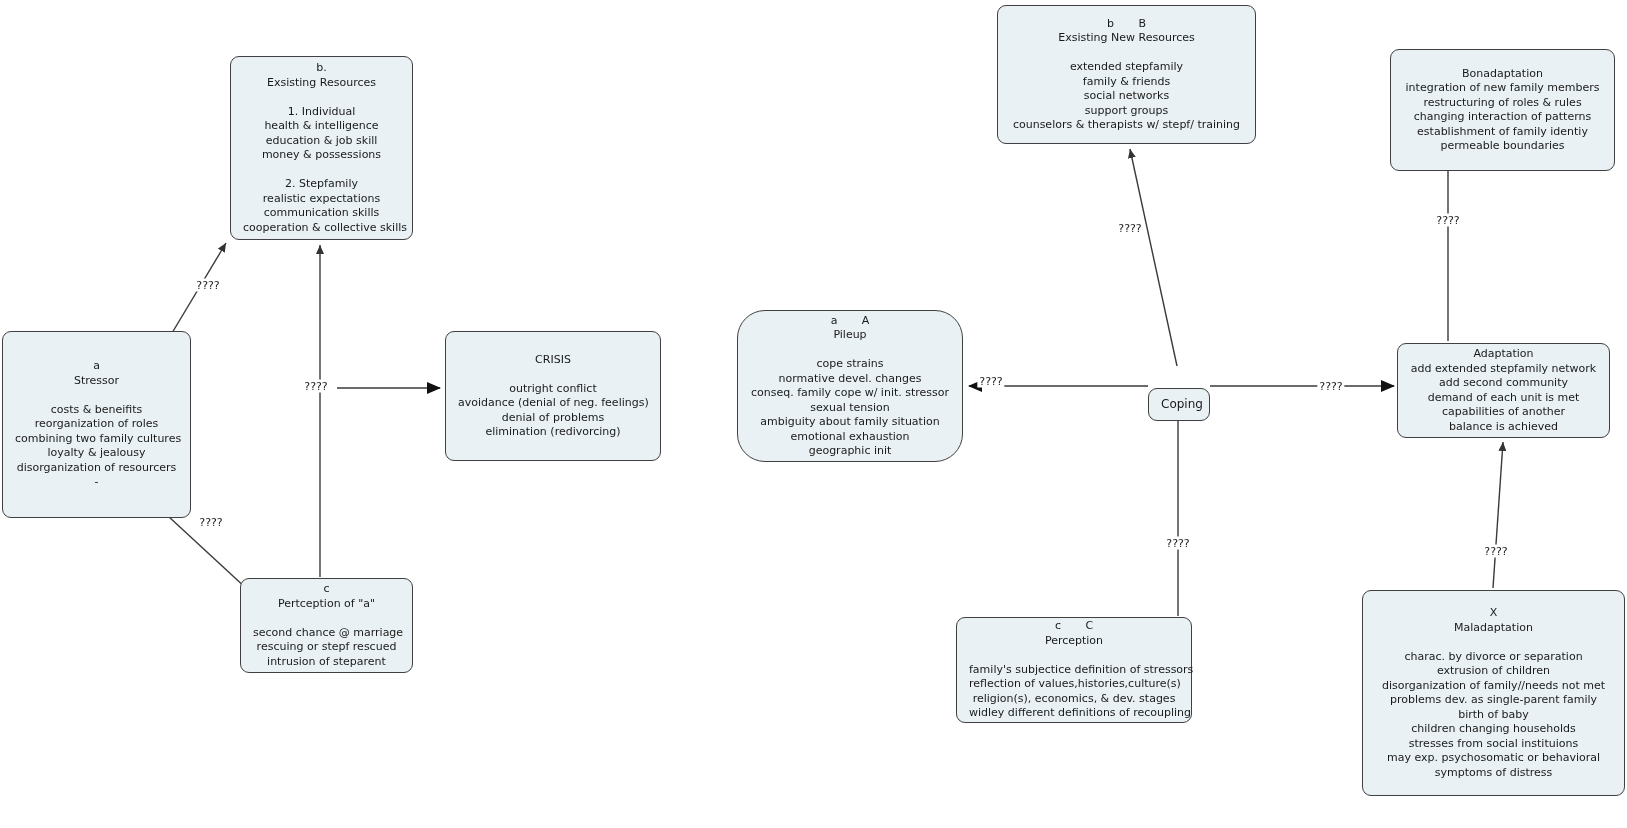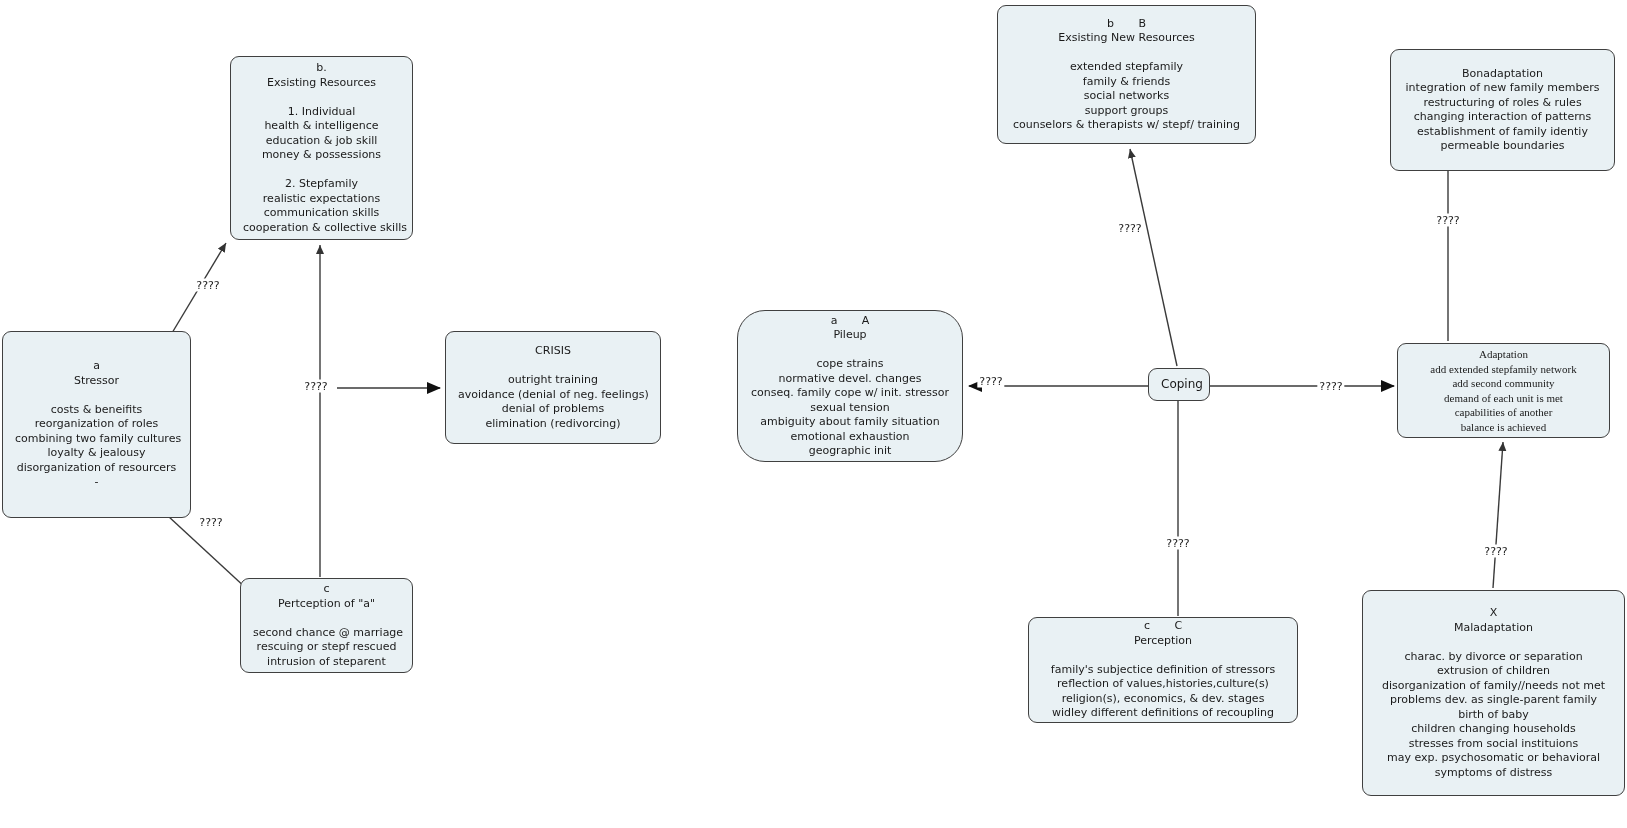--- a/index.html
+++ b/index.html
@@ -9,21 +9,21 @@
   }
   #wires{position:absolute;left:0;top:0;width:1627px;height:828px;}
   .node{
     position:absolute;box-sizing:border-box;
     background:#e9f1f4;border:1.4px solid #404040;border-radius:9px;
     display:flex;flex-direction:column;justify-content:center;
     text-align:center;color:#1a1a1a;font-size:11px;line-height:14.5px;
     padding:4px 12px;
   }
   .node .line{white-space:pre;}
-  .node-coping{font-size:12px;}
+  .node-coping{font-size:12px;margin-top:20px;}
   .connector-label{
     position:absolute;transform:translate(-50%,-50%);
     background:#ffffff;padding:0 2px;color:#222222;
     font-size:11px;line-height:13px;white-space:pre;
   }
 </style>
 </head>
 <body>
 
 <div id="canvas">
@@ -80,24 +80,24 @@
 
   <div class="node" style="left:240px;top:578px;width:173px;height:95px;">
       <div class="line">c</div>
       <div class="line">Pertception of "a"</div>
       <div class="line">&nbsp;</div>
       <div class="line">second chance @ marriage</div>
       <div class="line">rescuing or stepf rescued</div>
       <div class="line">intrusion of steparent</div>
     </div>
 
-  <div class="node" style="left:445px;top:331px;width:216px;height:113px;">
+  <div class="node" style="left:445px;top:331px;width:216px;height:130px;">
       <div class="line">CRISIS</div>
       <div class="line">&nbsp;</div>
-      <div class="line">outright training</div>
+      <div class="line">outright conflict</div>
       <div class="line">avoidance (denial of neg. feelings)</div>
       <div class="line">denial of problems</div>
       <div class="line">elimination (redivorcing)</div>
     </div>
 
   <div class="node" style="left:997px;top:5px;width:259px;height:139px;">
       <div class="line">b       B</div>
       <div class="line">Exsisting New Resources</div>
       <div class="line">&nbsp;</div>
       <div class="line">extended stepfamily</div>
@@ -126,30 +126,30 @@
       <div class="line">sexual tension</div>
       <div class="line">ambiguity about family situation</div>
       <div class="line">emotional exhaustion</div>
       <div class="line">geographic init</div>
     </div>
 
   <div class="node node-coping" style="left:1148px;top:368px;width:62px;height:33px;">
       <div class="line">Coping</div>
     </div>
 
-  <div class="node" style="left:1397px;top:343px;width:213px;height:95px;font-family:Liberation Serif, serif;">
+  <div class="node" style="left:1397px;top:343px;width:213px;height:95px;">
       <div class="line">Adaptation</div>
       <div class="line">add extended stepfamily network</div>
       <div class="line">add second community</div>
       <div class="line">demand of each unit is met</div>
       <div class="line">capabilities of another</div>
       <div class="line">balance is achieved</div>
     </div>
 
-  <div class="node" style="left:1028px;top:617px;width:270px;height:106px;text-align:center;">
+  <div class="node" style="left:956px;top:617px;width:236px;height:106px;text-align:center;">
       <div class="line">c       C</div>
       <div class="line">Perception</div>
       <div class="line">&nbsp;</div>
       <div class="line">family's subjectice definition of stressors</div>
       <div class="line">reflection of values,histories,culture(s)</div>
       <div class="line">religion(s), economics, &amp; dev. stages</div>
       <div class="line">widley different definitions of recoupling</div>
     </div>
 
   <div class="node" style="left:1362px;top:590px;width:263px;height:206px;">

